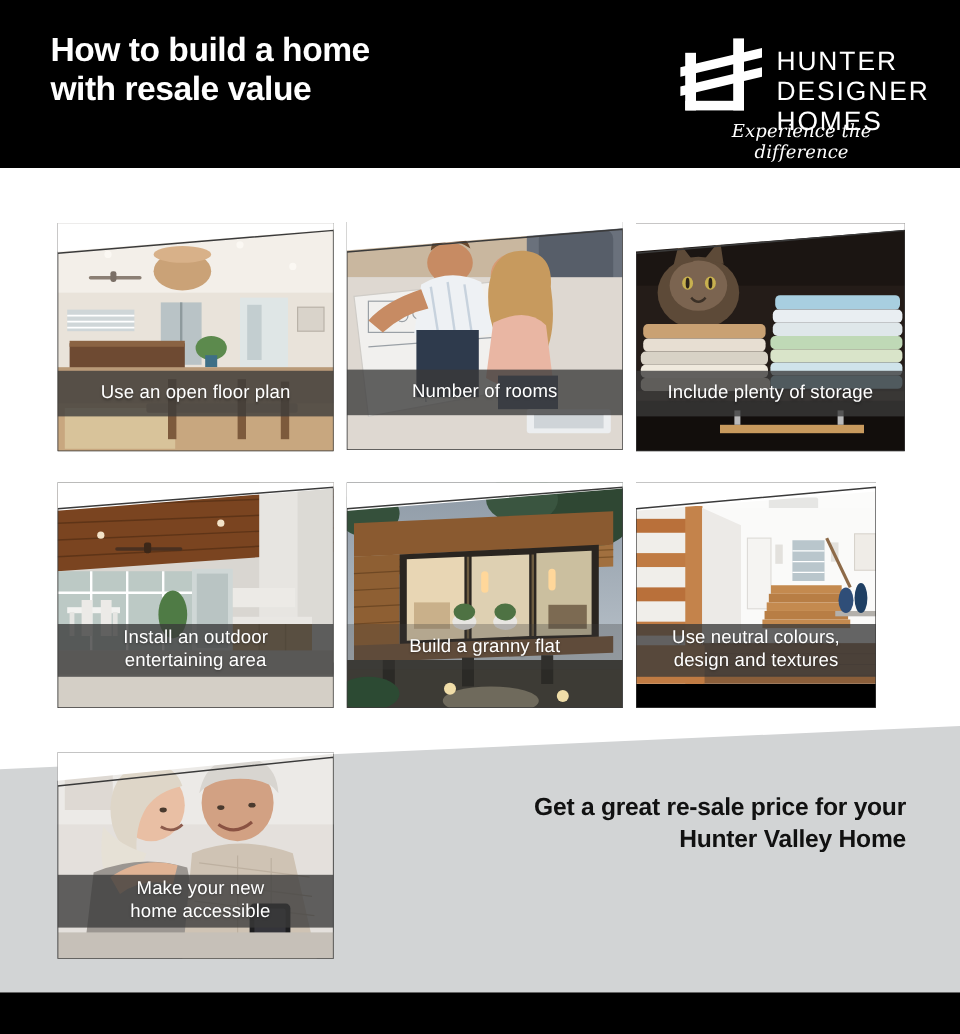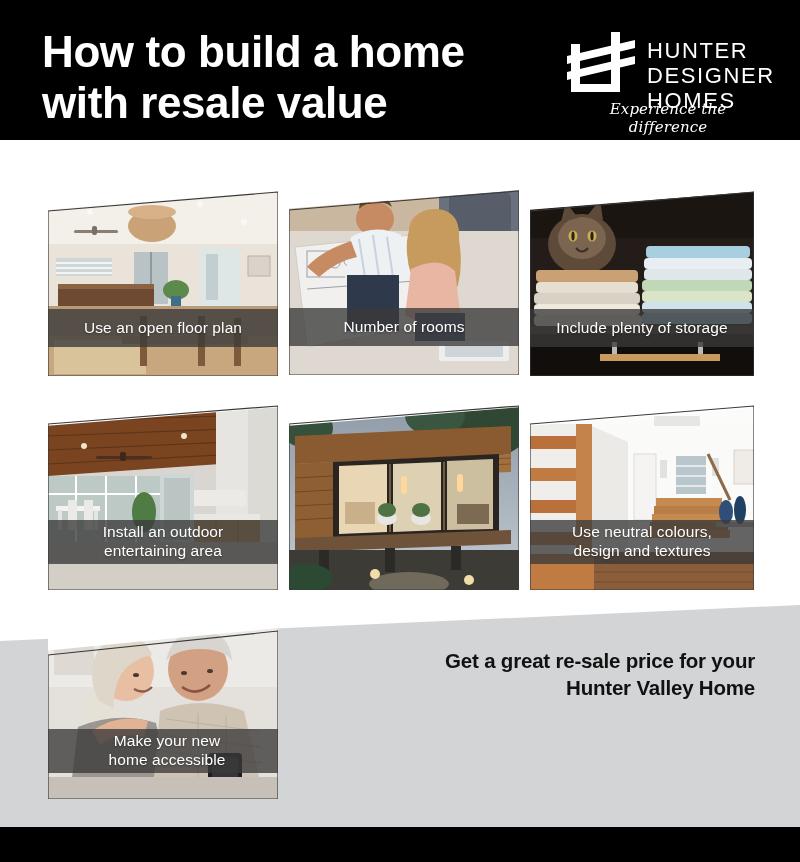--- a/index.html
+++ b/index.html
@@ -12,21 +12,21 @@
   }
   .page{position:relative;width:800px;height:862px;overflow:hidden;background:#fff;}
 
   
   .header{
     position:absolute;left:0;top:0;width:800px;height:140px;
     background:#000000;
   }
   .header-title{
     position:absolute;left:42px;top:26px;
-    color:#ffffff;font-size:44px;line-height:1.16;
+    color:#ffffff;font-size:28px;line-height:1.16;
     font-weight:600;letter-spacing:-0.4px;white-space:pre-line;
   }
   
   .logo{
     position:absolute;left:565px;top:28px;width:196px;height:92px;
   }
   .logo-mark{
     position:absolute;left:0;top:0;width:72px;height:72px;
   }
   .logo-words{
@@ -85,21 +85,21 @@
     text-shadow:0 1px 2px rgba(0,0,0,.35);
   }
 
   
   .cta{
     position:absolute;left:355px;top:648px;width:400px;
     text-align:right;
   }
   .cta-head{
     color:#111111;font-size:20.5px;font-weight:700;line-height:1.3;
-    letter-spacing:-0.2px;white-space:pre-line;margin:0 0 14px 0;
+    letter-spacing:-0.2px;white-space:pre-line;margin:12px 0 14px 0;
   }
   .cta-body{
     color:#2b2b2b;font-size:14.6px;line-height:1.38;white-space:pre-line;margin:0;
   }
 </style>
 </head>
 <body>
 
 <div class="page">
 
@@ -415,26 +415,29 @@
         <rect x="96" y="146" width="10" height="24" fill="#2b2a26"></rect>
         <rect x="162" y="144" width="10" height="24" fill="#2b2a26"></rect>
 
         <ellipse cx="18" cy="176" rx="26" ry="14" fill="#2c4a33"></ellipse>
         <ellipse cx="120" cy="182" rx="40" ry="12" fill="#6f6a5c"></ellipse>
         <circle cx="86" cy="172" r="5" fill="#f0dda8"></circle>
         <circle cx="180" cy="178" r="5" fill="#f0dda8"></circle>
       </svg>
       <div class="card-slice" style="transform:skewY(-4.6deg) translateY(-6px);"></div>
     </div>
+    <div class="caption-band" style="top:118px;height:38px;background:rgba(58,58,58,0.30);">
+      <span class="caption-text">Build a granny flat</span>
+    </div>
     <svg class="card-edge" viewBox="0 0 230 188" preserveAspectRatio="none">
       <polygon points="0,22 230,4 230,188 0,188" fill="none" stroke="#3a3a3a" stroke-width="1.2"></polygon>
     </svg>
   </div>
 
-  <div class="card" style="left:530px;top:402px;width:224px;height:188px;">
+  <div class="card" style="left:530px;top:402px;width:200px;height:188px;">
     <div class="card-photo">
       <svg class="photo" viewBox="0 0 224 188" preserveAspectRatio="none">
         <rect width="224" height="188" fill="#f2f1ef"></rect>
 
         <polygon points="0,0 224,0 224,30 0,22" fill="#fbfbfa"></polygon>
         <rect x="124" y="14" width="46" height="16" rx="2" fill="#e6e6e4"></rect>
         <circle cx="147" cy="36" r="3" fill="#f6f2e8"></circle>
 
         <rect x="0" y="22" width="62" height="166" fill="#f0eeea"></rect>
         <rect x="0" y="34" width="58" height="13" fill="#b9703a"></rect>

